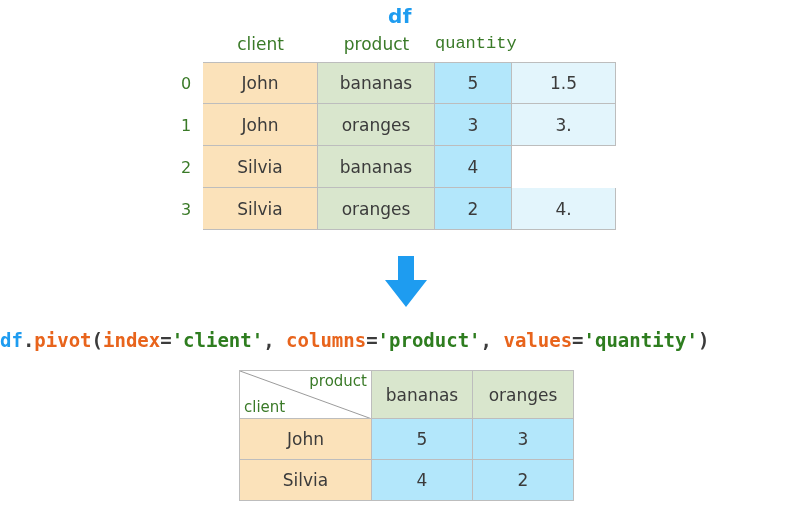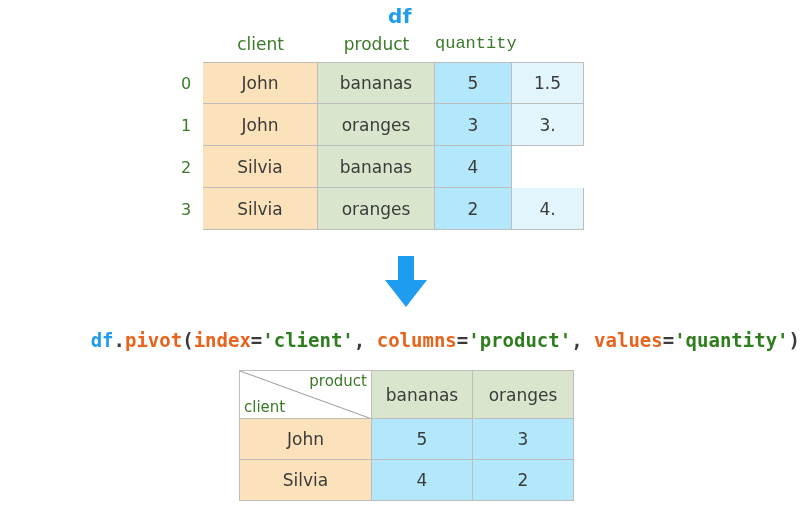--- a/index.html
+++ b/index.html
@@ -76,38 +76,38 @@
     color: #3b3b3b;
     border-right: 1px solid #bdbdbd;
     border-bottom: 1px solid #bdbdbd;
     box-sizing: border-box;
   }
   .src-row .src-cell:first-of-type { border-left: 1px solid #bdbdbd; }
   .src-row.first .src-cell { border-top: 1px solid #bdbdbd; }
   .src-cell.c0 { width: 115px; background: #fbe2ba; }
   .src-cell.c1 { width: 117px; background: #d9e6cd; }
   .src-cell.c2 { width: 77px;  background: #b3e7fb; }
-  .src-cell.c3 { width: 72px;  background: #e3f5fc; text-align: center; }
+  .src-cell.c3 { width: 104px;  background: #e3f5fc; text-align: center; }
 
   
   #arrow {
     position: absolute;
     left: 384px;
     top: 256px;
     width: 44px;
     height: 52px;
   }
 
   
   #code-line {
     position: absolute;
     left: 0;
     top: 329px;
     width: 800px;
-    text-align: right;
+    text-align: left;
     font-family: "DejaVu Sans Mono", monospace;
     font-size: 19px;
     font-weight: bold;
     white-space: nowrap;
   }
   .tok-var   { color: #1e9cf0; }
   .tok-fn    { color: #e8641c; }
   .tok-kw    { color: #e8641c; }
   .tok-str   { color: #2e7d1f; }
   .tok-punct { color: #3b3b3b; }

